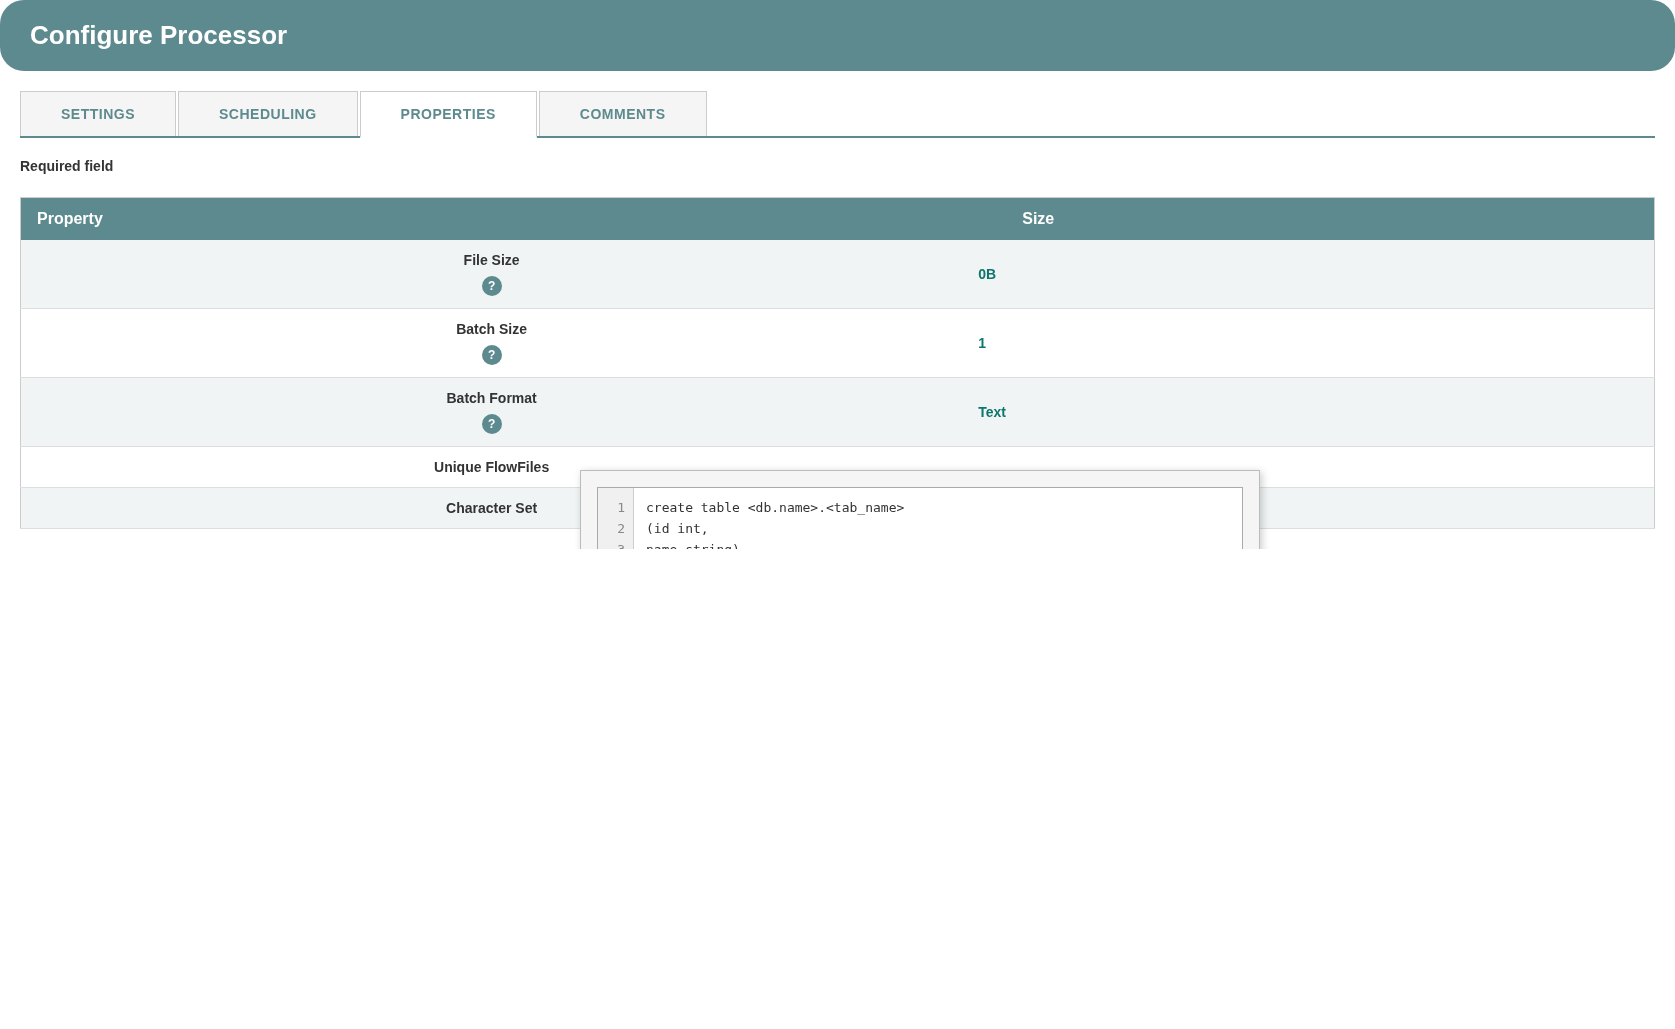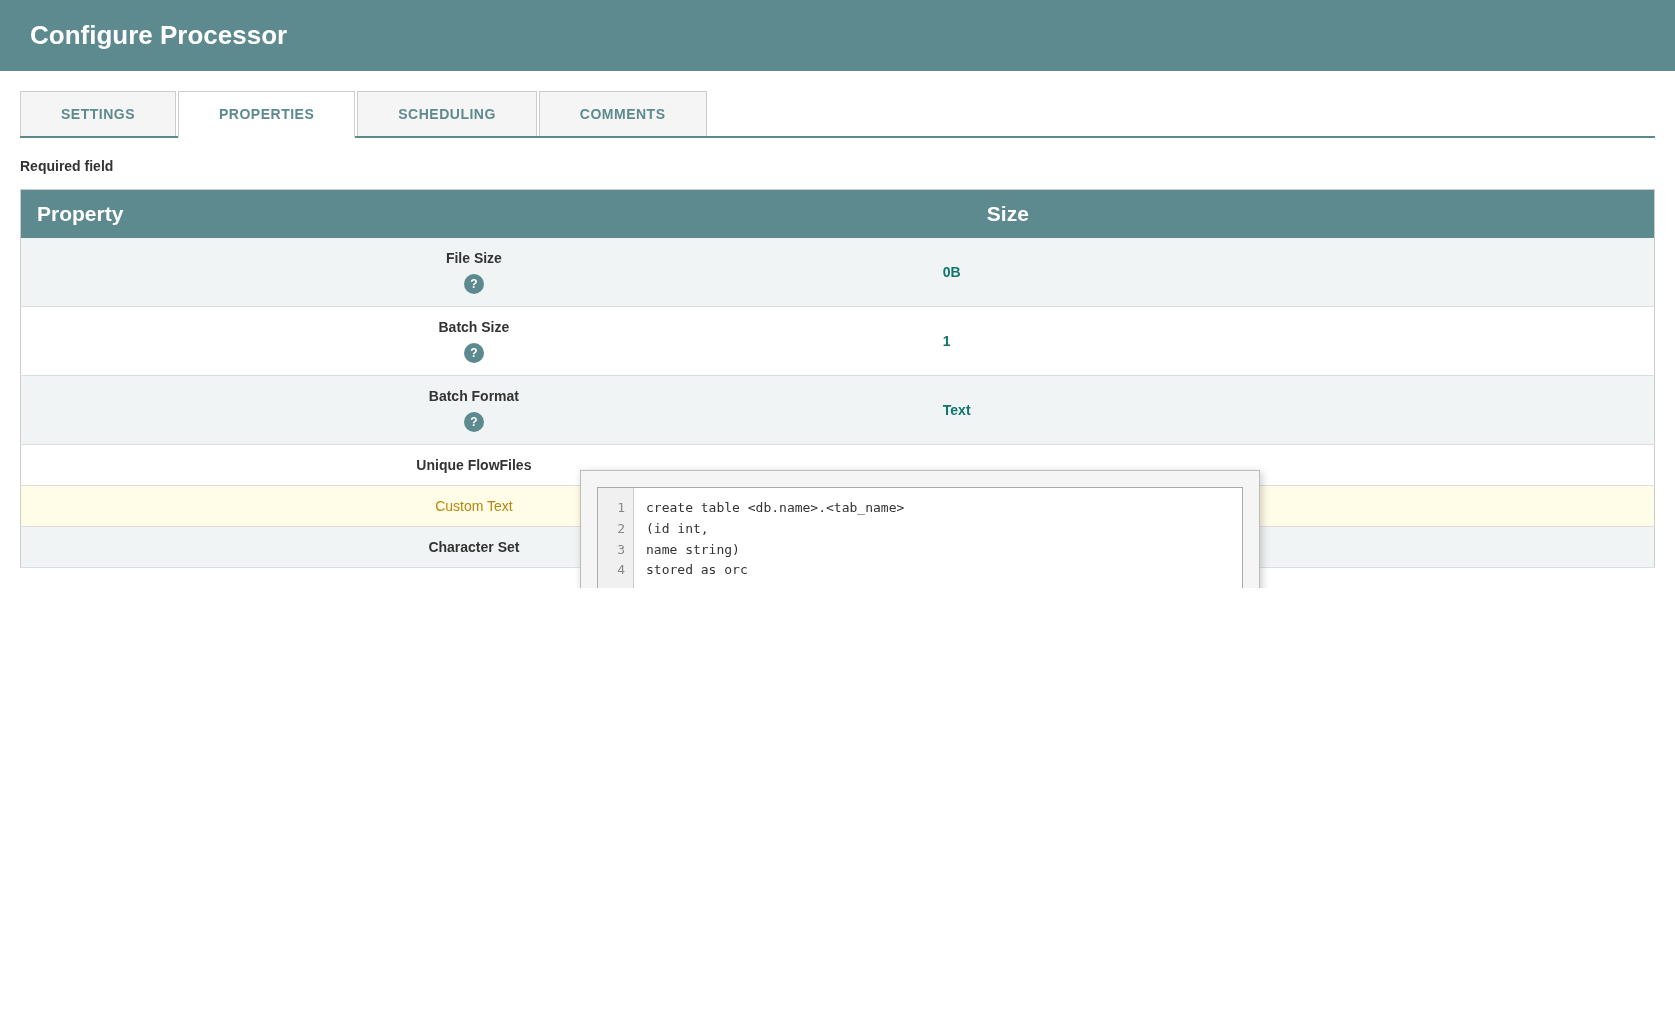--- a/index.html
+++ b/index.html
@@ -6,20 +6,21 @@
     body {
       font-family: Arial, sans-serif;
       background: #fff;
       color: #333;
       font-size: 14px;
     }
 
     .header {
       background: #5d8a8e;
       padding: 20px 30px;
+      border-radius: 24px;
     }
     .header-title {
       color: #fff;
       font-size: 26px;
       font-weight: bold;
     }
 
     .content {
       padding: 20px 20px;
     }
@@ -44,38 +45,38 @@
     .tab.active {
       background: #fff;
       border-bottom: 2px solid #fff;
       margin-bottom: -2px;
       color: #5d8a8e;
     }
 
     .required-label {
       font-weight: bold;
       font-size: 14px;
-      margin-bottom: 15px;
+      margin-bottom: 23px;
       color: #333;
     }
 
     .properties-table {
       width: 100%;
       border-collapse: collapse;
       border: 1px solid #ccc;
     }
 
     .table-header {
       background: #5d8a8e;
       color: #fff;
     }
     .table-header th {
       padding: 12px 16px;
       text-align: left;
-      font-size: 21px;
+      font-size: 16px;
       font-weight: bold;
     }
     .table-header th.value-col {
       padding-left: 60px;
     }
 
     .properties-table tr.even-row {
       background: #f0f4f5;
     }
     .properties-table tr.odd-row {
@@ -233,22 +234,22 @@
 <div class="page-wrapper">
 
   <div class="header">
     <span class="header-title">Configure Processor</span>
   </div>
 
   <div class="content">
 
     <div class="tabs">
       <div class="tab">SETTINGS</div>
+      <div class="tab">SCHEDULING</div>
       <div class="tab active">PROPERTIES</div>
-      <div class="tab">SCHEDULING</div>
       <div class="tab">COMMENTS</div>
     </div>
 
     <div class="required-label">Required field</div>
 
     <table class="properties-table">
       <thead class="table-header">
         <tr>
           <th>Property</th>
           <th class="value-col">Size</th>
@@ -279,28 +280,20 @@
               <span>Batch Format</span>
               <span class="help-icon">?</span>
             </div>
           </td>
           <td><span class="prop-value">Text</span></td>
         </tr>
         <tr class="odd-row">
           <td>
             <div class="prop-name">
               <span>Unique FlowFiles</span>
-            </div>
-          </td>
-          <td><span class="prop-value"></span></td>
-        </tr>
-        <tr class="highlight-row">
-          <td>
-            <div class="prop-name custom-text">
-              <span>Custom Text</span>
             </div>
           </td>
           <td><span class="prop-value"></span></td>
         </tr>
         <tr class="even-row">
           <td>
             <div class="prop-name">
               <span>Character Set</span>
             </div>
           </td>

